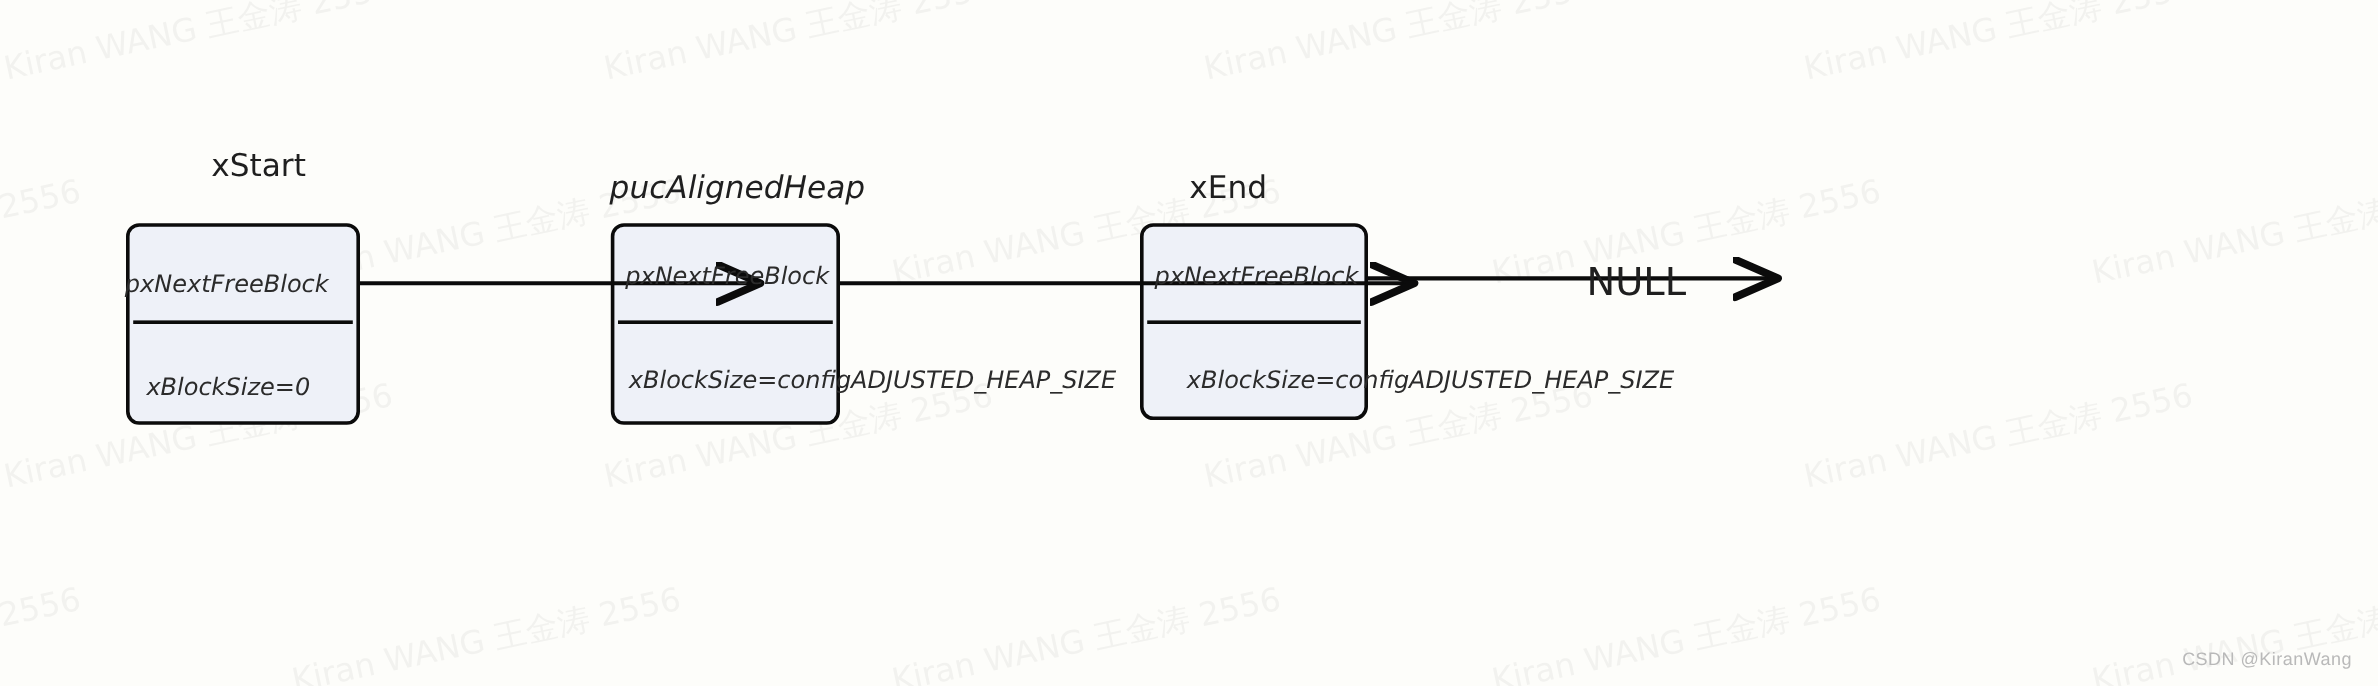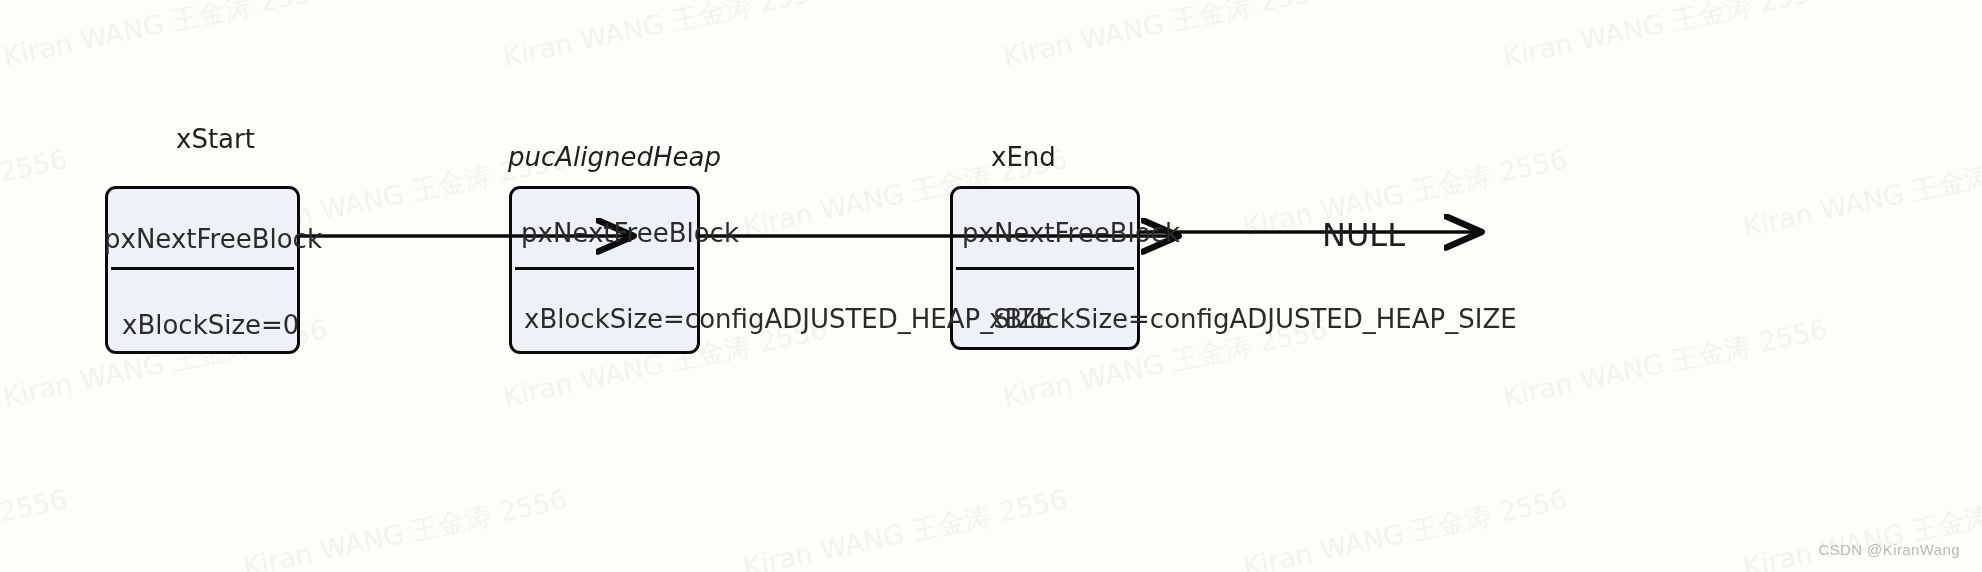--- a/index.html
+++ b/index.html
@@ -52,24 +52,25 @@
   .node-divider{
     position:absolute;
     left:3px; right:3px;
     height:3px;
     background:#0b0b0b;
     z-index:5;
   }
   
   .node-text{
     position:absolute;
-    font-size:26px;
+    font-size:20px;
     color:#2b2b2b;
     white-space:nowrap;
     z-index:6;
+    font-style:italic;
   }
 
   
   #arrow-layer{
     position:absolute; inset:0; z-index:5; pointer-events:none;
   }
 
   .null-text{
     position:absolute;
     font-size:32px;

